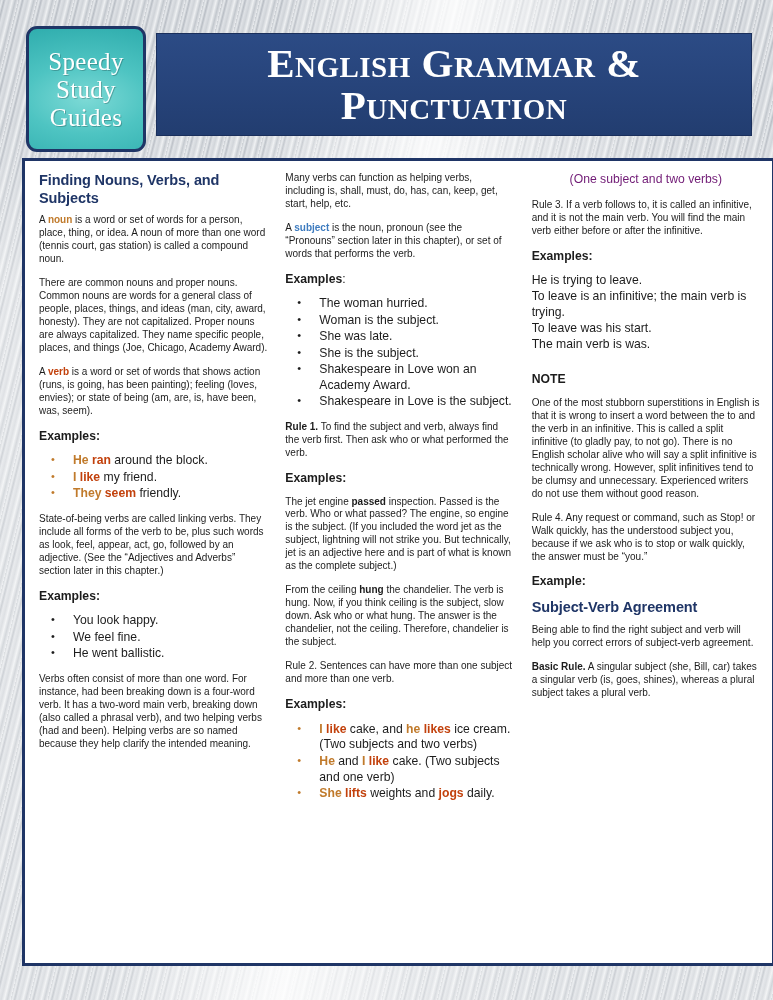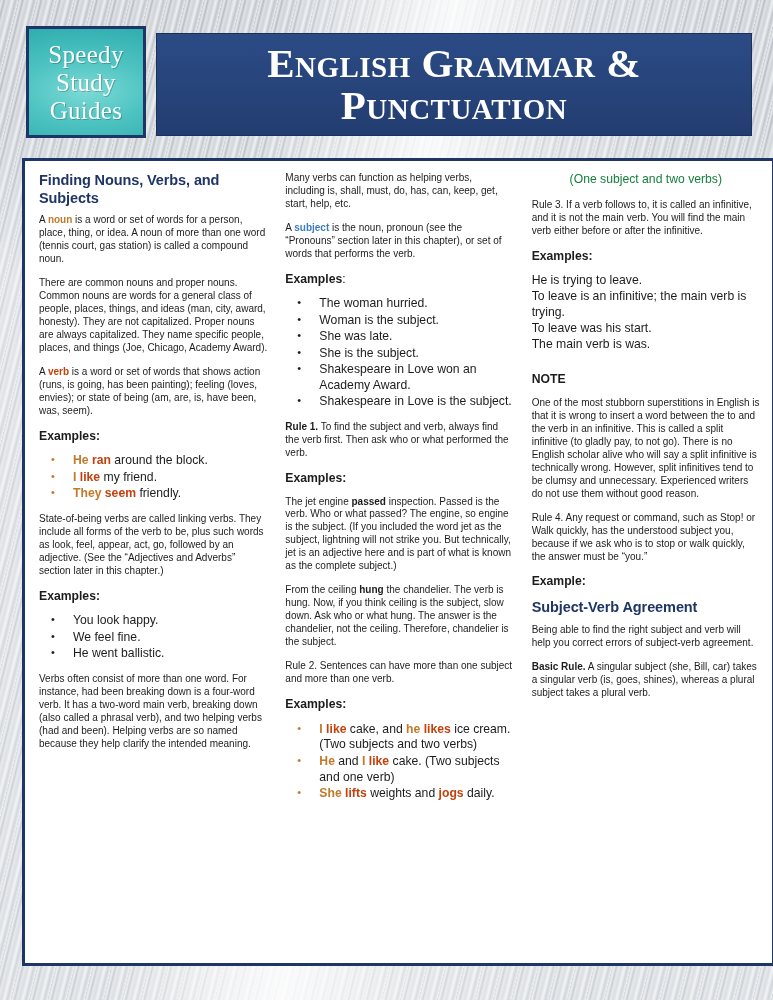--- a/index.html
+++ b/index.html
@@ -46,23 +46,23 @@
     width: 773px;
     height: 152px;
     z-index: 3;
   }
 
   .logo-box {
     position: absolute;
     left: 26px;
     top: 26px;
     width: 120px;
-    height: 112px;
+    height: 126px;
     border: 3px solid #1f3566;
-    border-radius: 0;
+    border-radius: 11px;
     background:
       radial-gradient(ellipse 130% 70% at 50% 58%, #7ddad6 0%, #4ec4c2 42%, #2aa9aa 100%);
     display: flex;
     flex-direction: column;
     align-items: center;
     justify-content: center;
     gap: 1px;
     overflow: hidden;
   }
   .logo-line {
@@ -188,21 +188,21 @@
   }
   ul.plain-lines li {
     font-size: 12.2px;
     line-height: 1.295;
     color: #1c1c1c;
   }
 
   .center-line {
     font-size: 12.2px;
     line-height: 1.295;
-    color: #15803d;
+    color: #701a75;
     text-align: center;
     margin: 0 0 11px 0;
   }
 
   b, .b { font-weight: bold; }
   .orange { color: #c07a2b; font-weight: bold; }
   .red    { color: #c2410c; font-weight: bold; }
   .blue   { color: #3d7bbf; font-weight: bold; }
 </style>
 </head>

